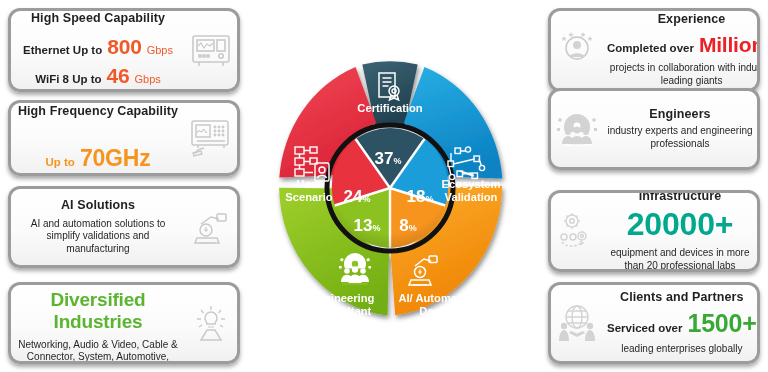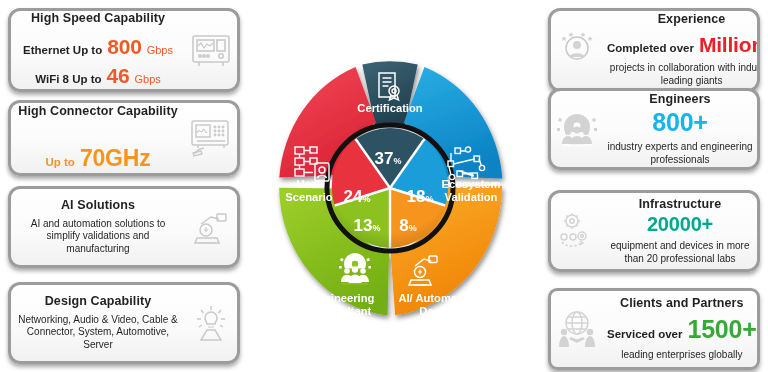--- a/index.html
+++ b/index.html
@@ -83,21 +83,21 @@
             <circle cx="19" cy="26" r="1.2"></circle>
           <path d="M10 32v4M34 32v4"></path>
         </svg>
       </div>
     </div>
   </div>
 
   <div class="card" style="left:8px;top:100px;width:232px;height:76px;">
     <div class="card-inner">
       <div class="card-txt">
-        <div class="c-title">High Connector Capability</div>
+        <div class="c-title">High Frequency Capability</div>
         <div class="c-row" style="margin-top:26px;">
           <span class="c-mid num-amber">Up to</span>
           <span class="c-big num-amber" style="font-size:23px;">70GHz</span>
         </div>
       </div>
       <div class="card-ico">
         <svg width="46" height="42" viewBox="0 0 46 42" fill="none" stroke="#c9c9c9" stroke-width="1.5">
           <rect x="4" y="4" width="36" height="24" rx="2"></rect>
           <rect x="8" y="8" width="14" height="12"></rect>
           <path d="M9 16c2-6 4 2 6-3 1.5-3 2 4 4 2" stroke-width="1.1"></path>
@@ -137,20 +137,21 @@
           <path d="M10 37h16" stroke-width="1.2"></path>
         </svg>
       </div>
     </div>
   </div>
 
   <div class="card" style="left:8px;top:282px;width:232px;height:82px;">
     <div class="card-inner">
       <div class="card-txt">
         <div class="c-title">Design Capability</div>
+        <div class="c-big num-green" style="font-size:19px;margin-top:5px;">Diversified Industries</div>
         <div class="c-sub" style="margin-top:5px;">Networking, Audio &amp; Video, Cable &amp; Connector, System, Automotive, Server</div>
       </div>
       <div class="card-ico">
         <svg width="44" height="42" viewBox="0 0 44 42" fill="none" stroke="#c9c9c9" stroke-width="1.5">
           <path d="M22 10a6 6 0 016 6c0 3-2 4-2 6h-8c0-2-2-3-2-6a6 6 0 016-6z"></path>
           <path d="M19 25h6" stroke-width="1.2"></path>
           <path d="M18 28h8l6 10H12z"></path>
           <g stroke-width="1.4">
             <path d="M22 4v4M12 8l2.5 3M32 8l-2.5 3M8 17h4M36 17h-4M10 25l3-2M34 25l-3-2"></path>
           </g>
@@ -199,21 +200,20 @@
               <circle cx="22" cy="22" r="3.4"></circle>
               <circle cx="31" cy="24" r="3"></circle>
             <path d="M7 36c0-5 3-8 6-8s6 3 6 8zM25 36c0-5 3-8 6-8s6 3 6 8z"></path>
             <path d="M15 37c0-6 3-9 7-9s7 3 7 9z"></path>
           </g>
           <path d="M8 37h28" stroke="#fff" stroke-width="1.6"></path>
         </svg>
       </div>
       <div class="card-txt">
         <div class="c-title">Engineers</div>
-        <div class="c-big num-cyan" style="font-size:25px;margin-top:2px;">800+</div>
         <div class="c-sub" style="margin-top:3px;">industry experts and engineering professionals</div>
       </div>
     </div>
   </div>
 
   <div class="card" style="left:548px;top:190px;width:212px;height:82px;">
     <div class="card-inner">
       <div class="card-ico left">
         <svg width="44" height="42" viewBox="0 0 44 42" fill="none" stroke="#d3d3d3" stroke-width="1.5">
           <circle cx="17" cy="11" r="6"></circle>
@@ -224,27 +224,27 @@
           <circle cx="9" cy="27" r="3"></circle>
             <circle cx="18" cy="27" r="3"></circle>
             <circle cx="27" cy="26" r="4"></circle>
           <circle cx="27" cy="26" r="1.4"></circle>
           <path d="M7 32c3 5 14 6 20 0" stroke-dasharray="2.5 2"></path>
           <path d="M25 31l3 2-3 2" fill="none"></path>
         </svg>
       </div>
       <div class="card-txt">
         <div class="c-title">Infrastructure</div>
-        <div class="c-big num-teal" style="font-size:20px;margin-top:2px;">20000+</div>
+        <div class="c-big num-teal" style="font-size:32px;margin-top:2px;">20000+</div>
         <div class="c-sub" style="margin-top:3px;">equipment and devices in more than 20 professional labs</div>
       </div>
     </div>
   </div>
 
-  <div class="card" style="left:548px;top:288px;width:212px;height:82px;border-radius:9px;">
+  <div class="card" style="left:548px;top:282px;width:212px;height:82px;">
     <div class="card-inner">
       <div class="card-ico left">
         <svg width="44" height="42" viewBox="0 0 44 42" fill="none" stroke="#d3d3d3" stroke-width="1.4">
           <circle cx="22" cy="15" r="11"></circle>
           <ellipse cx="22" cy="15" rx="5" ry="11"></ellipse>
           <path d="M11 15h22M13 9h18M13 21h18"></path>
           <g fill="#d3d3d3" stroke="none">
             <circle cx="9" cy="24" r="3.2"></circle>
               <circle cx="35" cy="24" r="3.2"></circle>
             <path d="M4 39c0-7 2.5-11 5-11s5 4 5 11z"></path>

